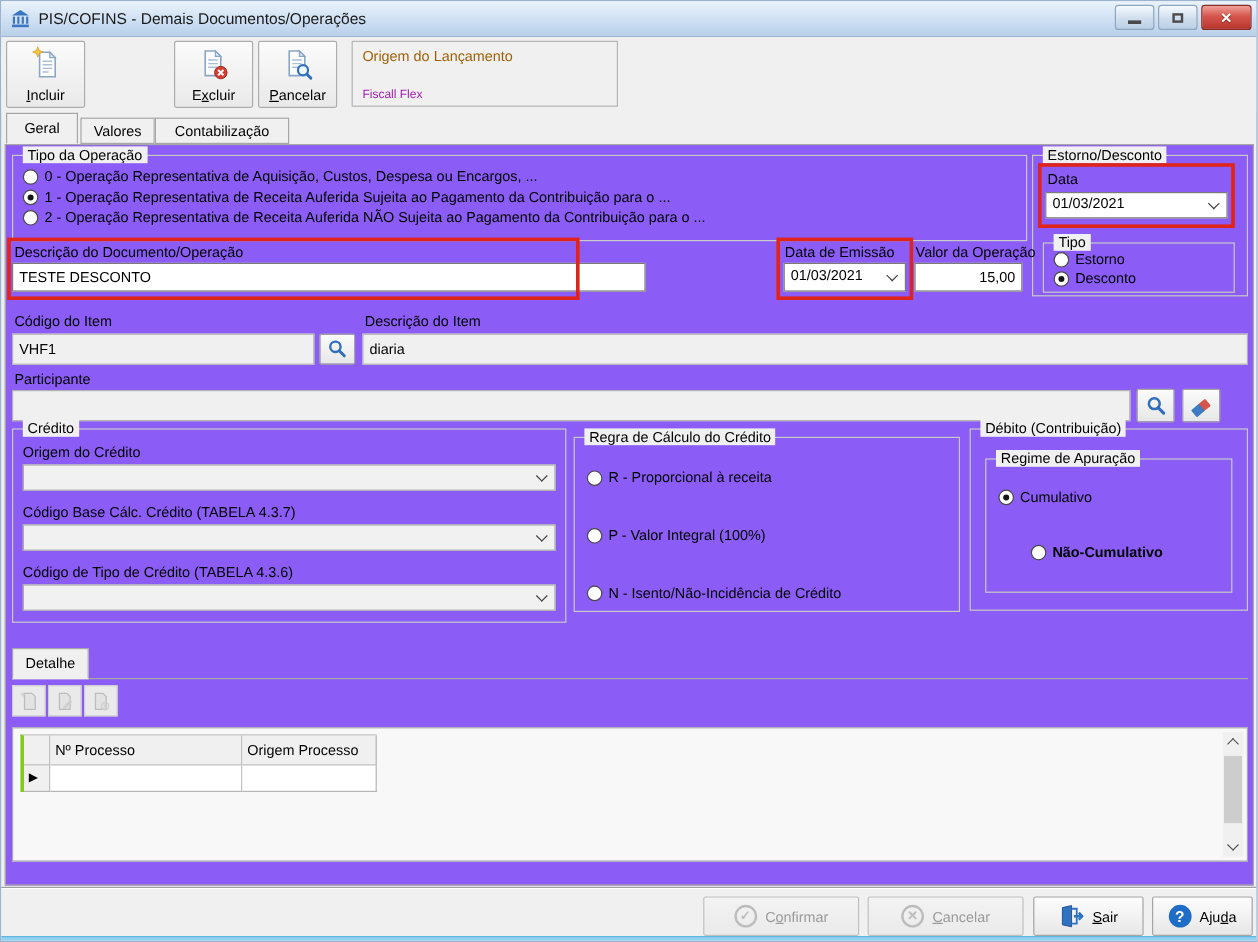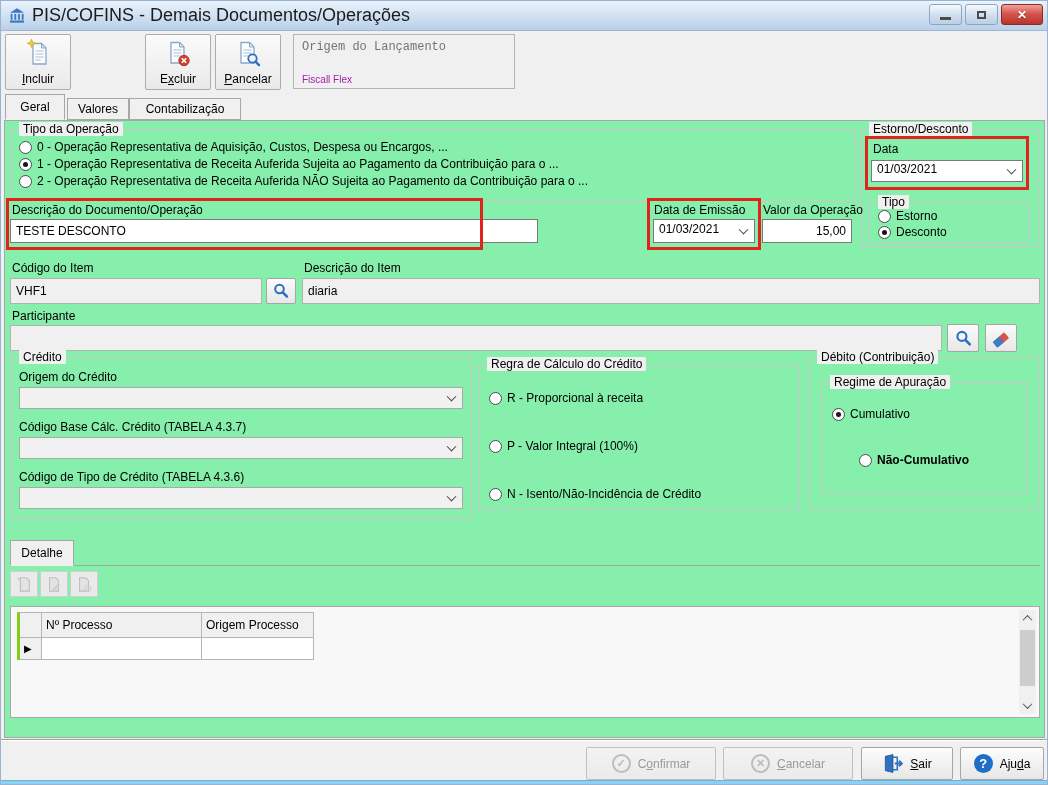--- a/index.html
+++ b/index.html
@@ -5,50 +5,50 @@
   * { margin:0; padding:0; box-sizing:border-box; }
   body { background:#ffffff; font-family:"Liberation Sans", sans-serif; }
   .window { position:relative; width:1048px; height:785px; background:#f0f0f0;
             font-size:12px; color:#000; border:1px solid #9ab4cf; overflow:hidden; }
 
   
   .titlebar { position:absolute; left:0; top:0; width:100%; height:30px;
               background:linear-gradient(180deg,#eaf3fc 0%,#d3e3f4 45%,#b9d0e9 100%);
               border-bottom:1px solid #9fb7d2; display:flex; align-items:center; }
   .app-icon { margin:0 6px 0 7px; display:flex; }
-  .title-text { font-size:18px; color:#1b1b1b; }
+  .title-text { font-size:13px; color:#1b1b1b; }
   .win-controls { position:absolute; top:3px; right:4px; display:flex; gap:3px; }
   .wbtn { width:33px; height:21px; border:1px solid #8ea6bf; border-radius:3px;
           background:linear-gradient(180deg,#f6fafd,#cfdeee 55%,#bccfe4);
           display:flex; align-items:center; justify-content:center; cursor:default; }
   .wbtn.close { width:42px; border-color:#8c2a24;
           background:linear-gradient(180deg,#f0a19a,#d6564d 45%,#b8352c); }
   .glyph-min { width:11px; height:3px; background:#4a4a4a; margin-top:8px; }
   .glyph-res { width:9px; height:8px; border:2px solid #4a4a4a; background:transparent; }
   .glyph-x { color:#fff; font-weight:bold; font-size:12px; text-shadow:0 1px 1px #7e241f; }
 
   
   .toolbar { position:absolute; left:0; top:30px; width:100%; height:62px; background:#f0f0f0; }
   .tbtn { position:absolute; top:3px; width:66px; height:56px; border:1px solid #adadad; border-radius:2px;
           background:linear-gradient(180deg,#fbfbfb,#e9e9e9); display:flex; flex-direction:column;
           align-items:center; justify-content:flex-end; padding-bottom:3px; cursor:default; }
   .tbtn .ticon { position:absolute; top:3px; left:50%; transform:translateX(-50%); }
   .u { text-decoration:underline; }
   .origem-box { position:absolute; left:292px; top:3px; width:222px; height:55px;
                 border:1px solid #b5b5b5; background:#f0f0f0; padding:5px 8px; }
-  .origem-label { color:#737373;font-family:Liberation Mono, monospace; }
+  .origem-label { color:#a16207; }
   .origem-value { color:#a21caf; margin-top:20px; font-size:10px; }
 
   
   .tabstrip { position:absolute; left:3px; top:92px; width:1041px; height:27px; }
   .tab { position:absolute; bottom:0; height:22px; background:#f0f0f0; border:1px solid #a7a7a7;
          display:flex; align-items:center; justify-content:center; padding:0 8px; cursor:default; }
   .tab.active { height:26px; border-bottom:1px solid #f0f0f0; z-index:3; }
   .page { position:absolute; left:3px; top:119px; width:1041px; height:618px;
-          background:#86efac; border:1px solid #a7a7a7; }
+          background:#8b5cf6; border:1px solid #a7a7a7; }
 
   .lbl { position:absolute; white-space:nowrap; }
   .grp { position:absolute; border:1px solid #c9c9c9; }
   .grp-title { position:absolute; top:-8px; left:8px; background:#f0f0f0; padding:0 4px; white-space:nowrap; }
 
   .radio-row { position:absolute; display:flex; align-items:center; gap:5px; white-space:nowrap; cursor:default; }
   .radio { width:13px; height:13px; border:1px solid #4a4a4a; border-radius:50%; background:#fff; position:relative; flex:none; }
   .radio.sel::after { content:""; position:absolute; inset:3px; background:#161616; border-radius:50%; }
   .bold { font-weight:bold;padding-left:27px; }
 

